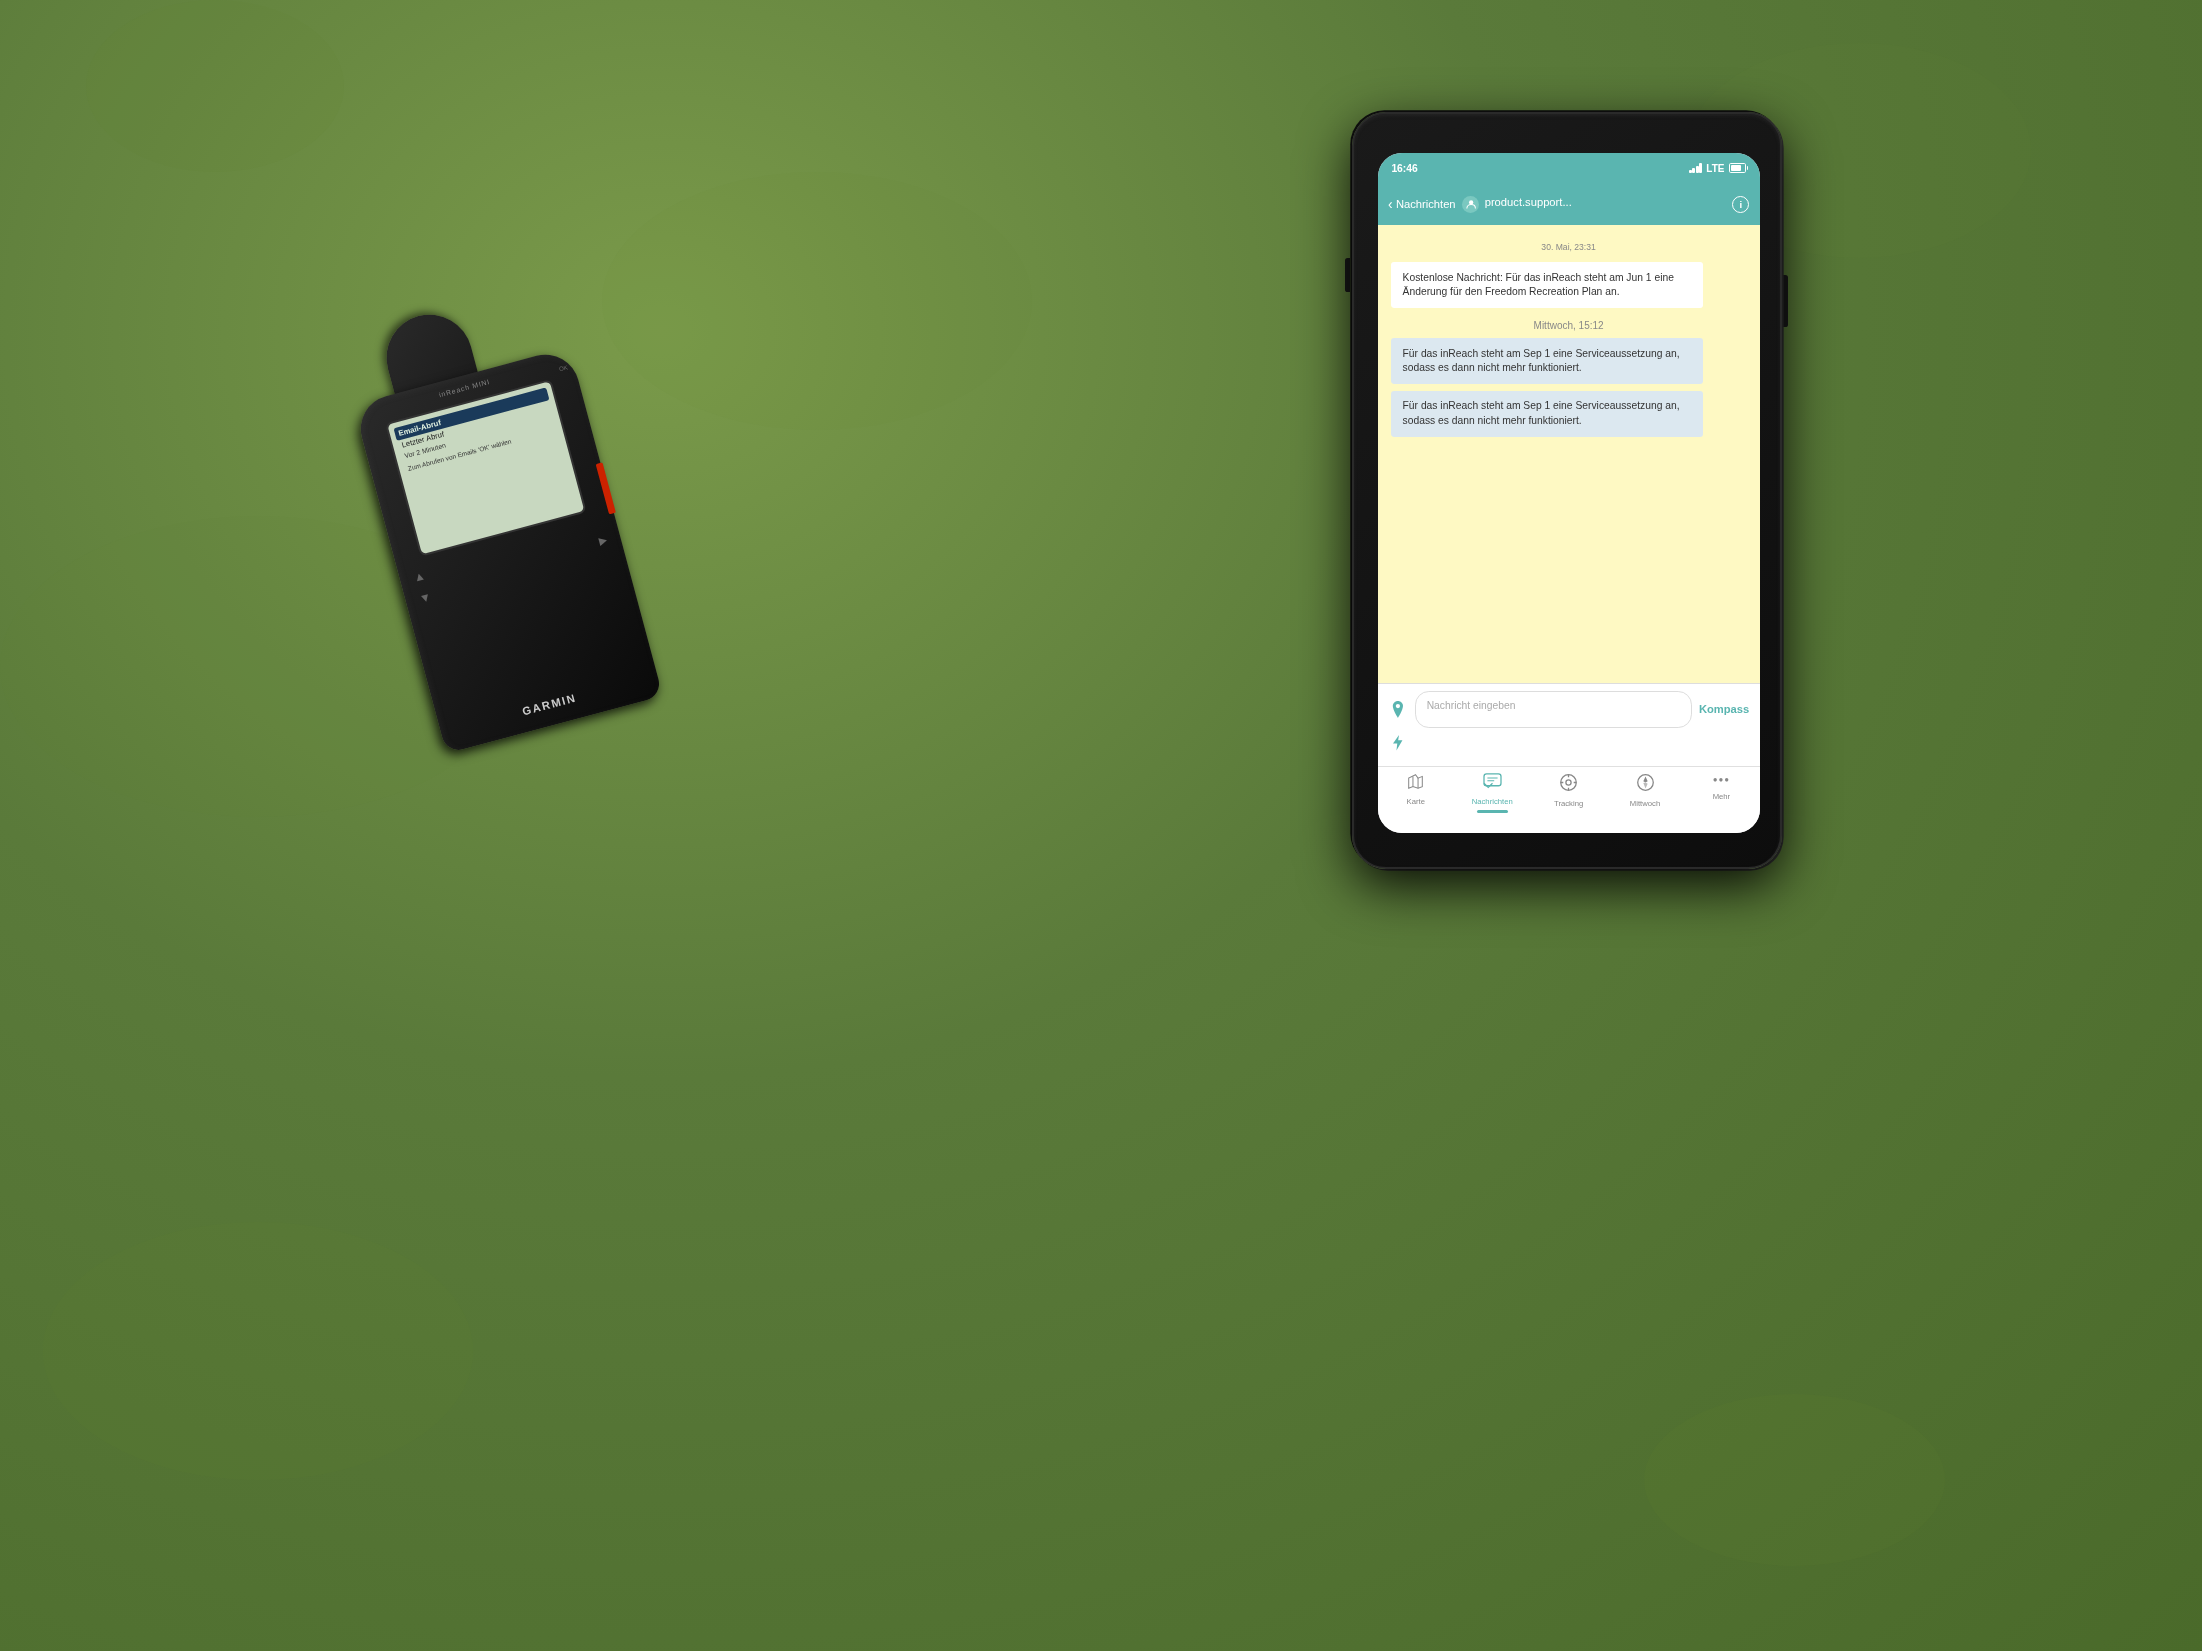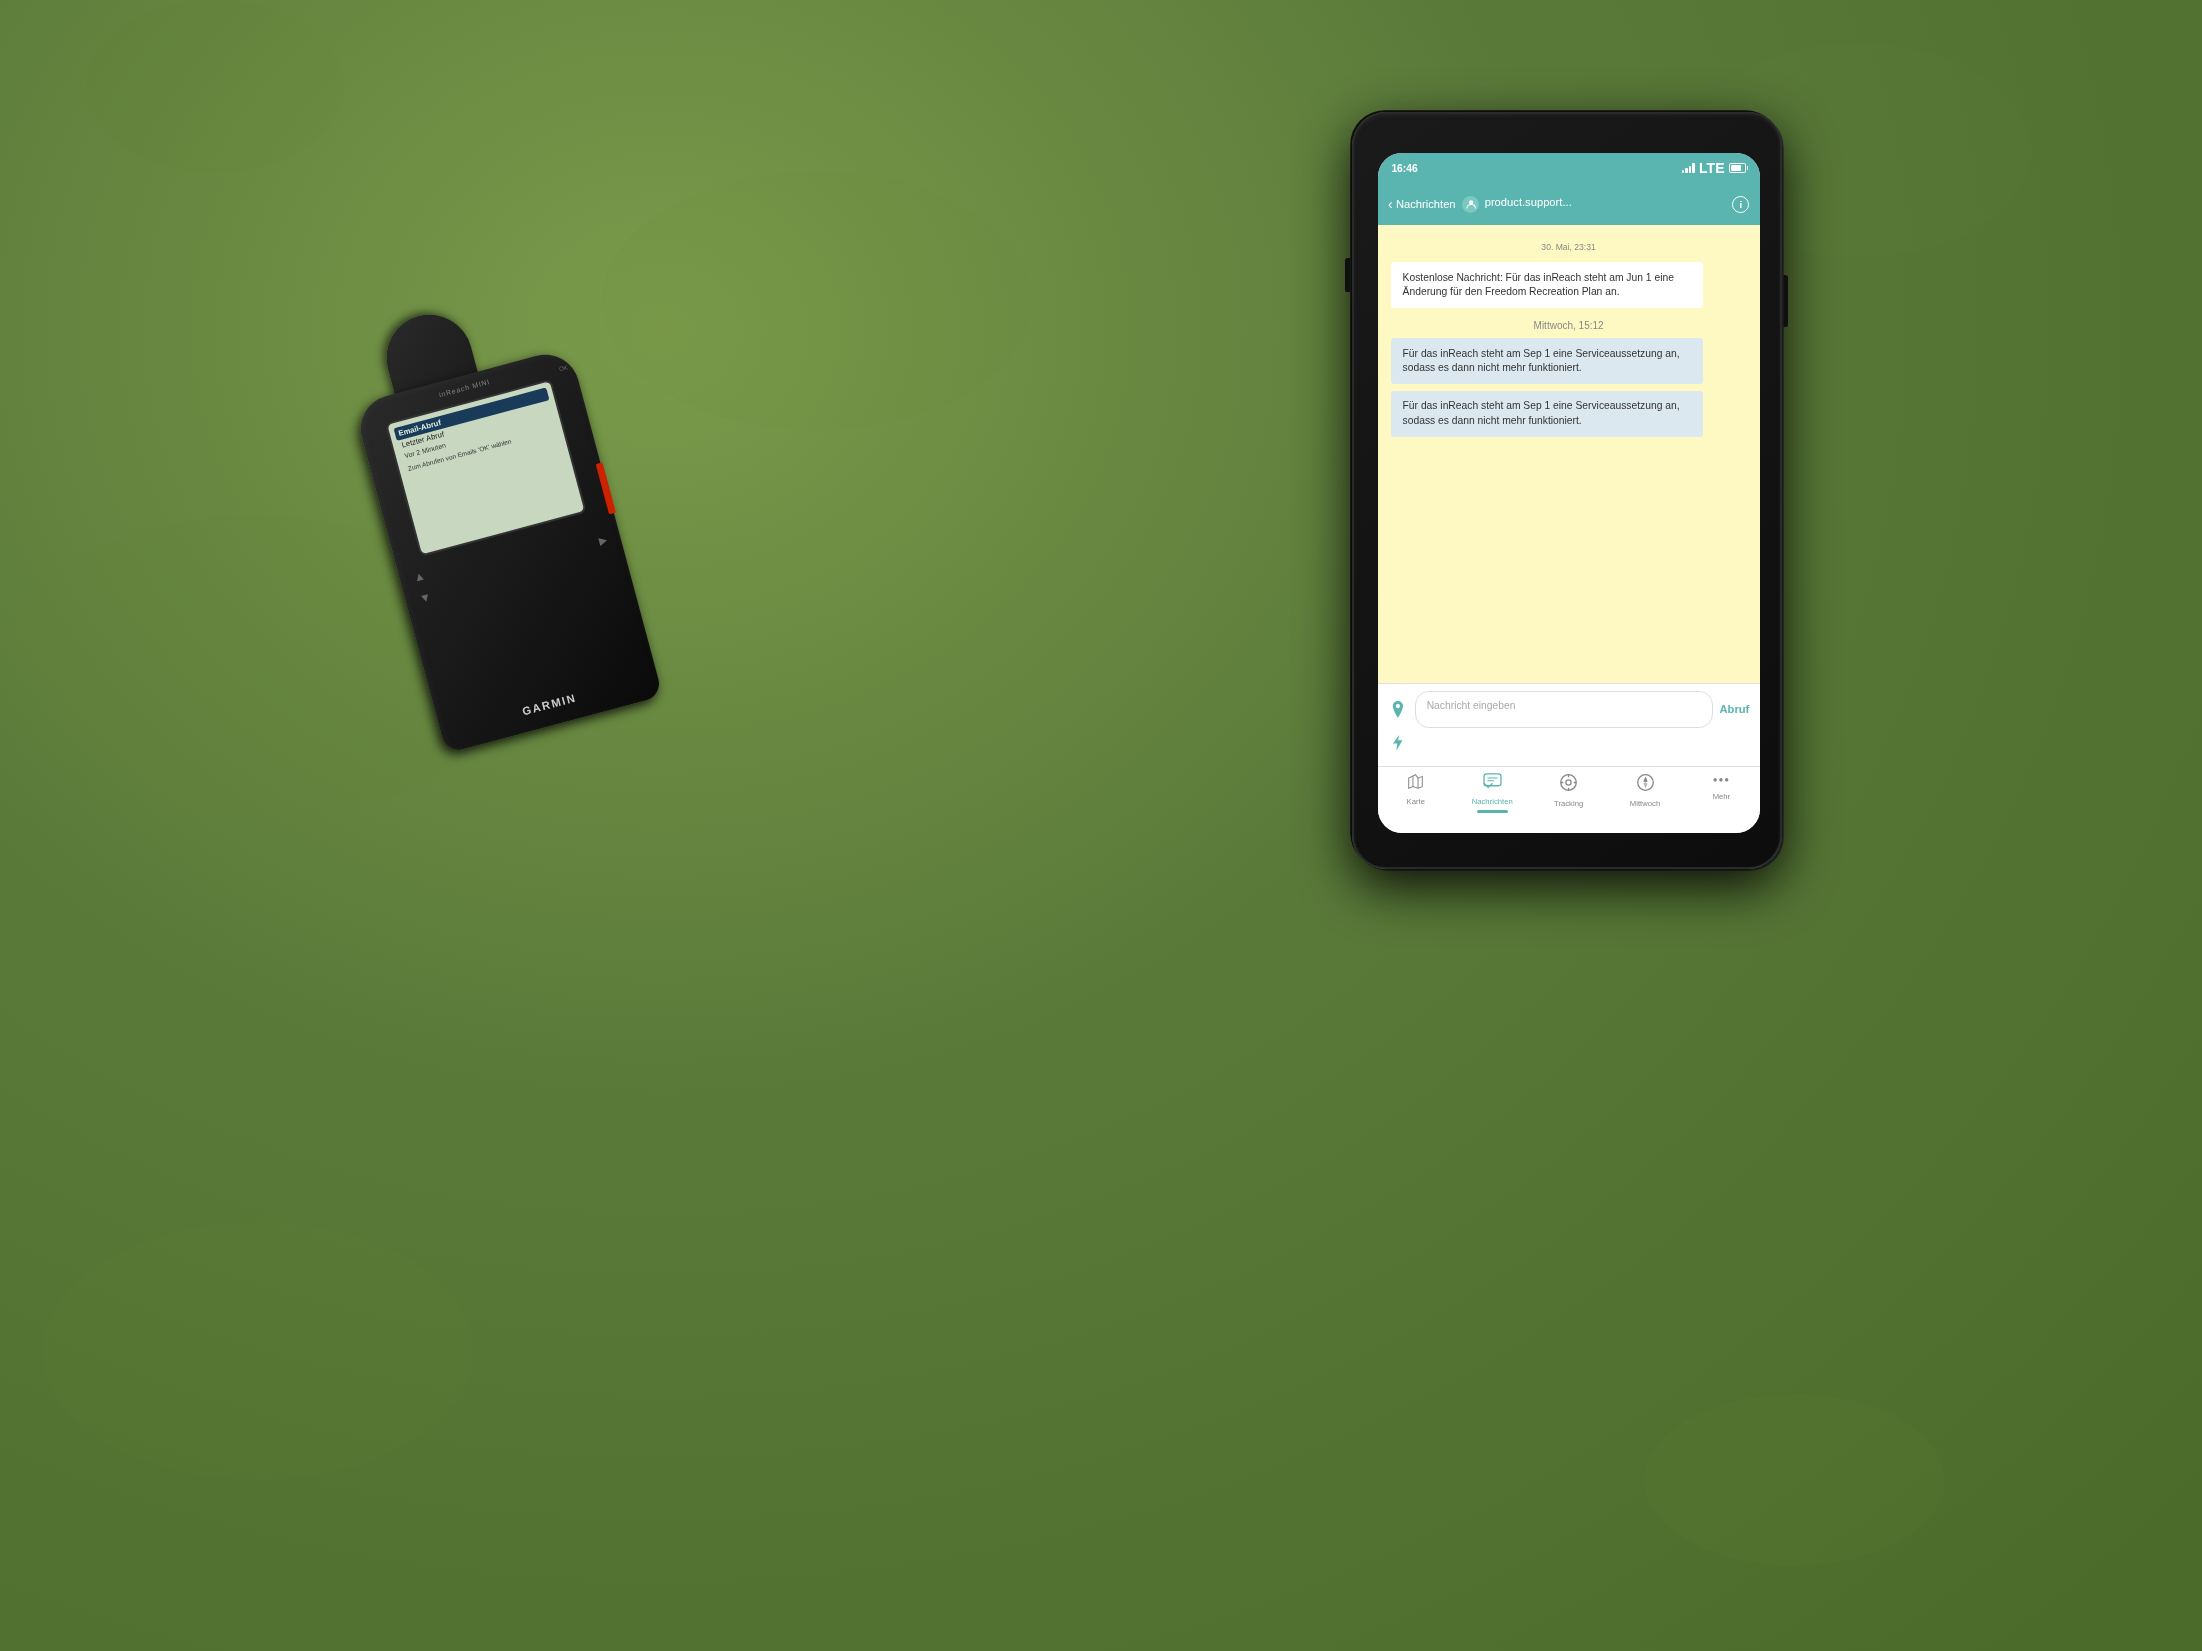--- a/index.html
+++ b/index.html
@@ -193,21 +193,21 @@
 
     .status-time {
       font-family: -apple-system, Arial, sans-serif;
       font-size: 10.3px;
       font-weight: 600;
       color: white;
     }
 
     .status-lte {
       font-family: -apple-system, Arial, sans-serif;
-      font-size: 14px;
+      font-size: 10px;
       font-weight: 600;
       color: white;
     }
 
     .battery-icon {
       width: 17px;
       height: 9.5px;
       border: 1.3px solid white;
       border-radius: 1.7px;
       position: relative;
@@ -564,21 +564,21 @@
         <div class="input-row">
           <div class="input-icon">
             <svg width="13.8" height="17" viewBox="0 0 16 20" fill="none">
               <path d="M8 0C4.7 0 2 2.7 2 6c0 4.5 6 14 6 14s6-9.5 6-14c0-3.3-2.7-6-6-6z" fill="#5ab5b0"></path>
               <circle cx="8" cy="6" r="2.5" fill="white"></circle>
             </svg>
           </div>
           <div class="text-input">
             <span style="color:#aaa; font-family:-apple-system,Arial,sans-serif; font-size:10.3px; line-height:27.5px;">Nachricht eingeben</span>
           </div>
-          <div class="send-btn">Abruf</div>
+          <div class="send-btn">Kompass</div>
         </div>
         <div class="input-row">
           <div class="input-icon">
             <svg width="10.3" height="15.5" viewBox="0 0 12 18" fill="none">
               <path d="M7 0L0 10h5l-1 8 7-12H6z" fill="#5ab5b0"></path>
             </svg>
           </div>
         </div>
       </div>
 

